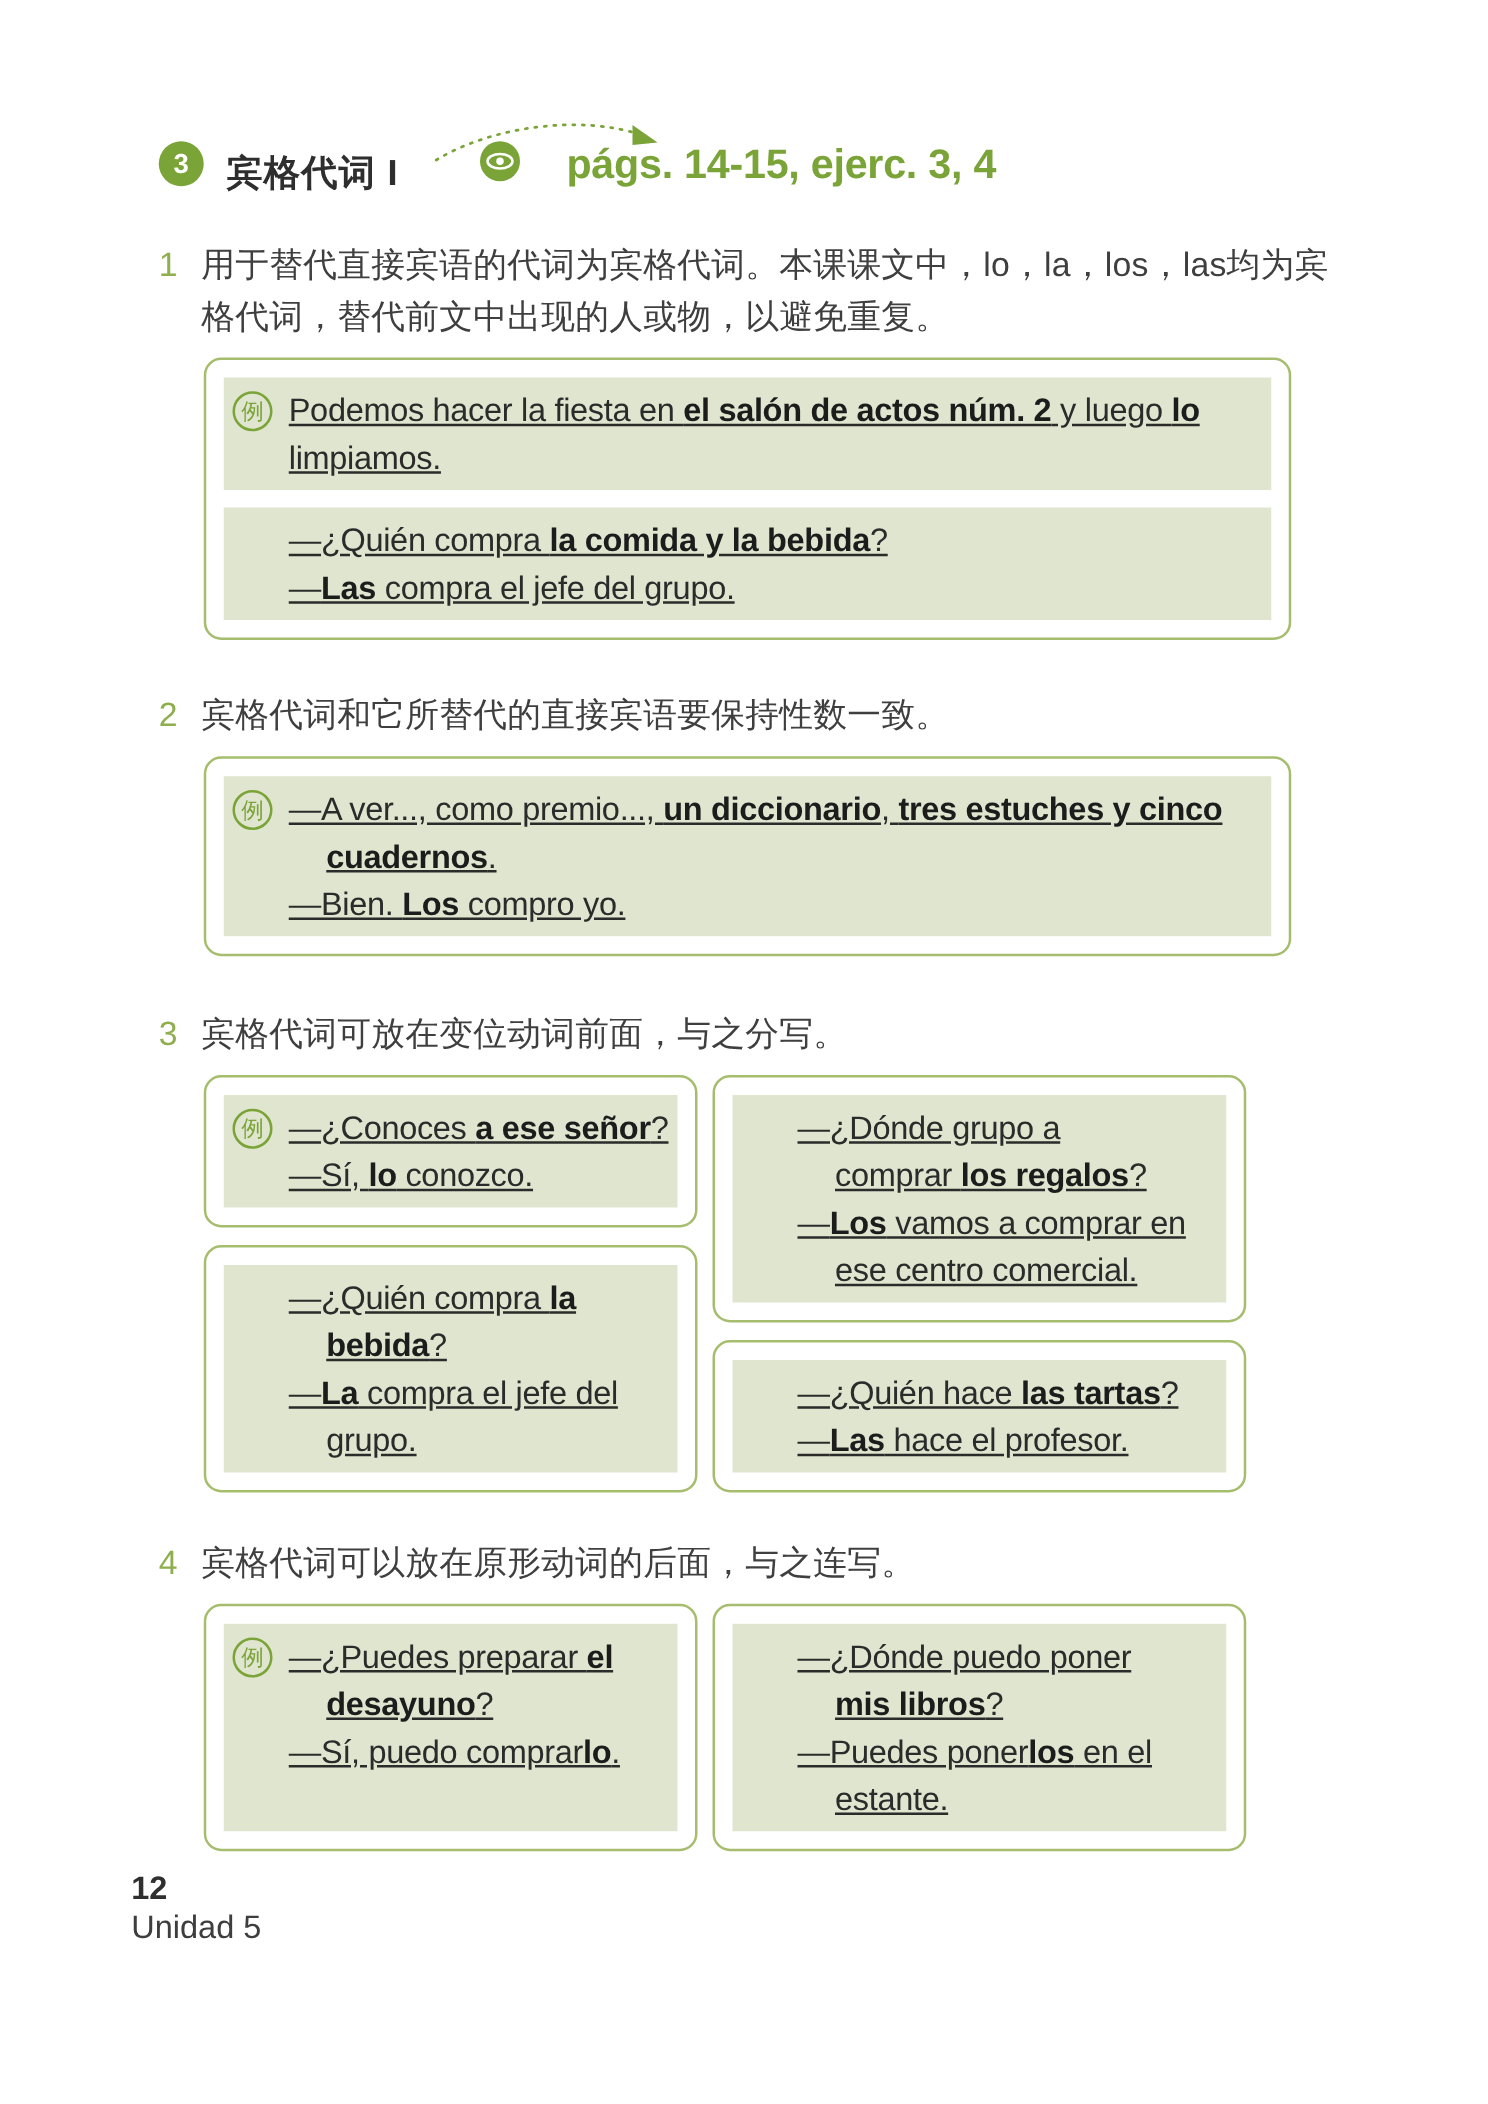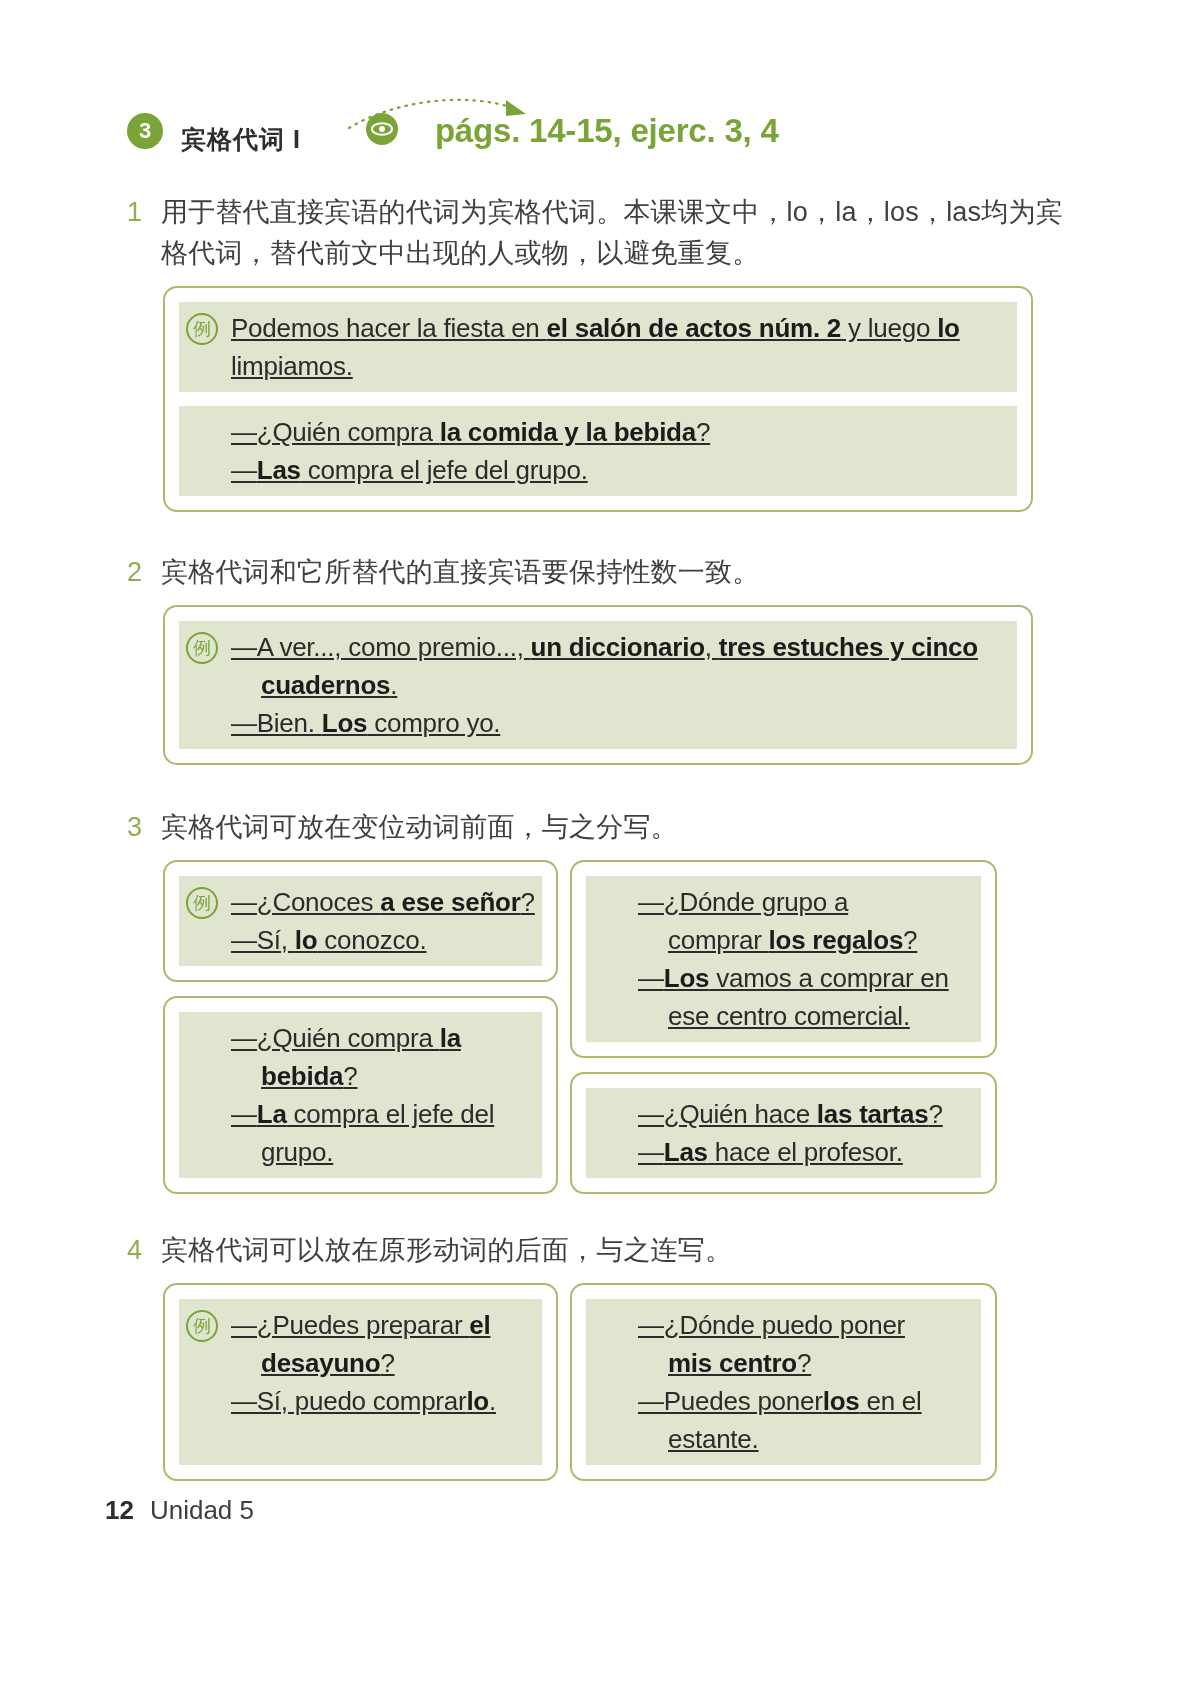--- a/index.html
+++ b/index.html
@@ -9,21 +9,21 @@
     color:var(--text,#3f3f3f);
   }
   .content{position:absolute;left:127px;top:112px;width:940px;}
 
   
   .hdr{position:relative;display:flex;align-items:center;height:38px;}
   .badge{
     width:36px;height:36px;border-radius:50%;background:var(--accent,#7aa437);
     color:#fff;font-weight:700;font-size:22px;display:flex;align-items:center;justify-content:center;flex:none;
   }
-  .title{margin:16px 0 0 18px;font-size:25px;font-weight:700;color:#2e2e2e;letter-spacing:1px;}
+  .title{margin:16px 0 0 18px;font-size:29px;font-weight:700;color:#2e2e2e;letter-spacing:1px;}
   .ref{display:flex;align-items:center;margin-left:64px;gap:12px;}
   .ref-text{font-size:33px;font-weight:700;color:var(--accent,#7aa437);letter-spacing:-0.2px;margin-left:24px;}
   .arc{position:absolute;left:218px;top:-22px;pointer-events:none;}
   .eye-bg{fill:var(--accent,#7aa437);}
   .arc-stroke{stroke:var(--accent,#7aa437);}
   .arc-fill{fill:var(--accent,#7aa437);}
 
   
   .sec-head{display:flex;align-items:flex-start;}
   .num{width:34px;flex:none;font-size:27px;line-height:41px;color:var(--number,#8fae4e);}
@@ -55,21 +55,21 @@
 
   
   .cols{display:flex;gap:12px;margin-left:36px;margin-top:12px;align-items:flex-start;}
   .col{display:flex;flex-direction:column;gap:14px;}
   .cols .exbox{margin-left:0;margin-top:0;}
   .w-l{width:395px;}
   .w-r{width:427px;}
   .row4{align-items:stretch;}
 
   
-  .footer{position:absolute;left:105px;top:1495px;font-size:26px;color:#3e3e3e;display:flex;align-items:flex-start;}
+  .footer{position:absolute;left:105px;top:1495px;font-size:26px;color:#3e3e3e;display:flex;align-items:flex-start;flex-direction:column;}
   .pg{font-weight:700;margin-right:16px;color:#2f2f2f;}
 </style>
 </head>
 <body>
 
 <div class="page">
   <div class="content">
 
     <div class="hdr">
       <div class="badge">3</div>
@@ -168,21 +168,21 @@
           <div class="block">
             <span class="ex-icon">例</span>
             <div class="line"><span>—¿Puedes preparar </span><b>el</b></div>
             <div class="line ind"><b>desayuno</b><span>?</span></div>
             <div class="line"><span>—Sí, puedo comprar</span><b>lo</b><span>.</span></div>
           </div>
         </div>
       <div class="exbox w-r">
           <div class="block">
             <div class="line"><span>—¿Dónde puedo poner</span></div>
-            <div class="line ind"><b>mis centro</b><span>?</span></div>
+            <div class="line ind"><b>mis libros</b><span>?</span></div>
             <div class="line"><span>—Puedes poner</span><b>los</b><span> en el</span></div>
             <div class="line ind"><span>estante.</span></div>
           </div>
         </div>
     </div>
 
   </div>
 
   <div class="footer">
     <span class="pg">12</span>

